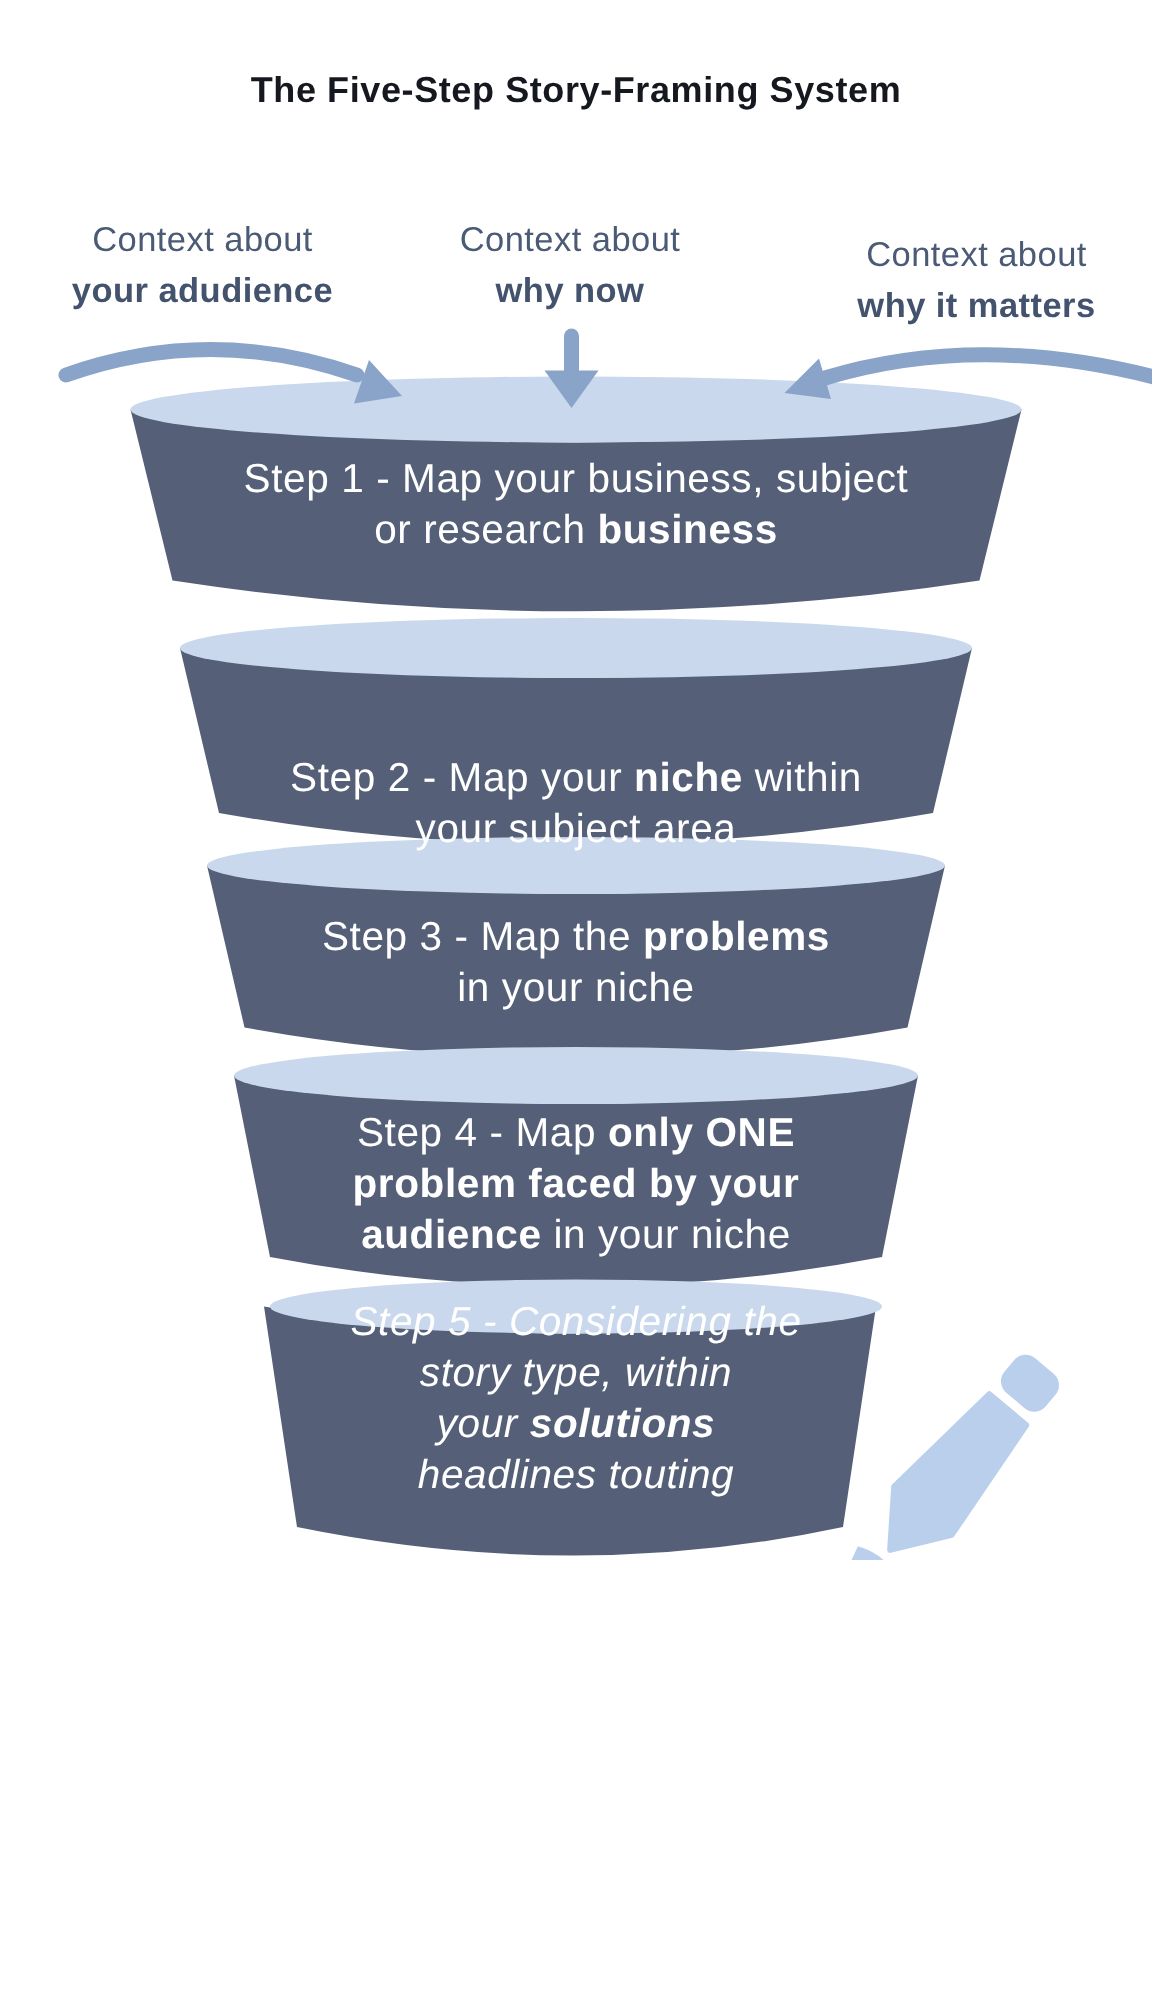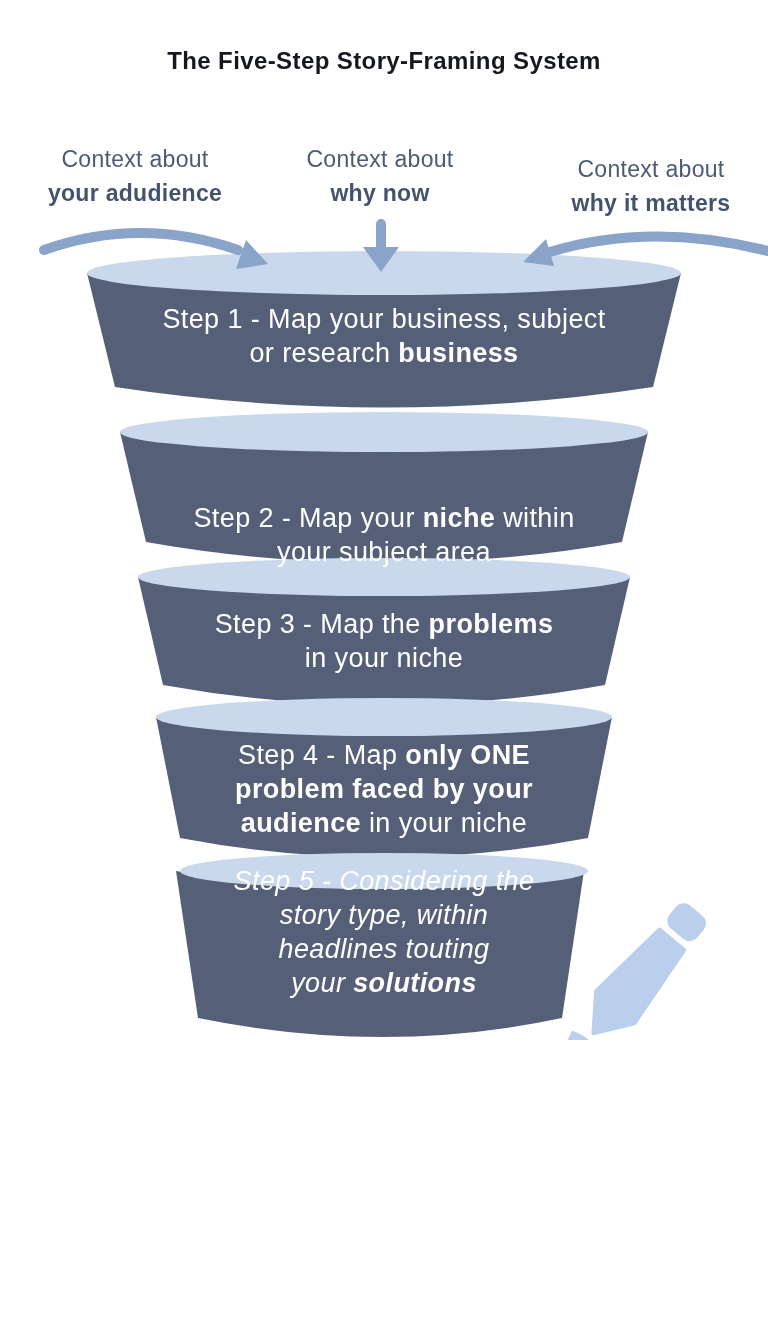--- a/index.html
+++ b/index.html
@@ -103,19 +103,19 @@
       <div><span>in your niche</span></div>
     </div>
   <div class="step-text" style="top:738px;">
       <div><span>Step 4 - Map </span><span class="b">only ONE</span></div>
       <div><span class="b">problem faced by your</span></div>
       <div><span class="b">audience</span><span> in your niche</span></div>
     </div>
   <div class="step-text" style="top:864px;font-style:italic;">
       <div><span>Step 5 - Considering the</span></div>
       <div><span>story type, within</span></div>
+      <div><span>your </span><span class="b">solutions</span></div>
       <div><span>headlines touting</span></div>
-      <div><span>your </span><span class="b">solutions</span></div>
     </div>
 
   <div class="headline">Your Headline</div>
 
 </div>
 
 </body></html>

